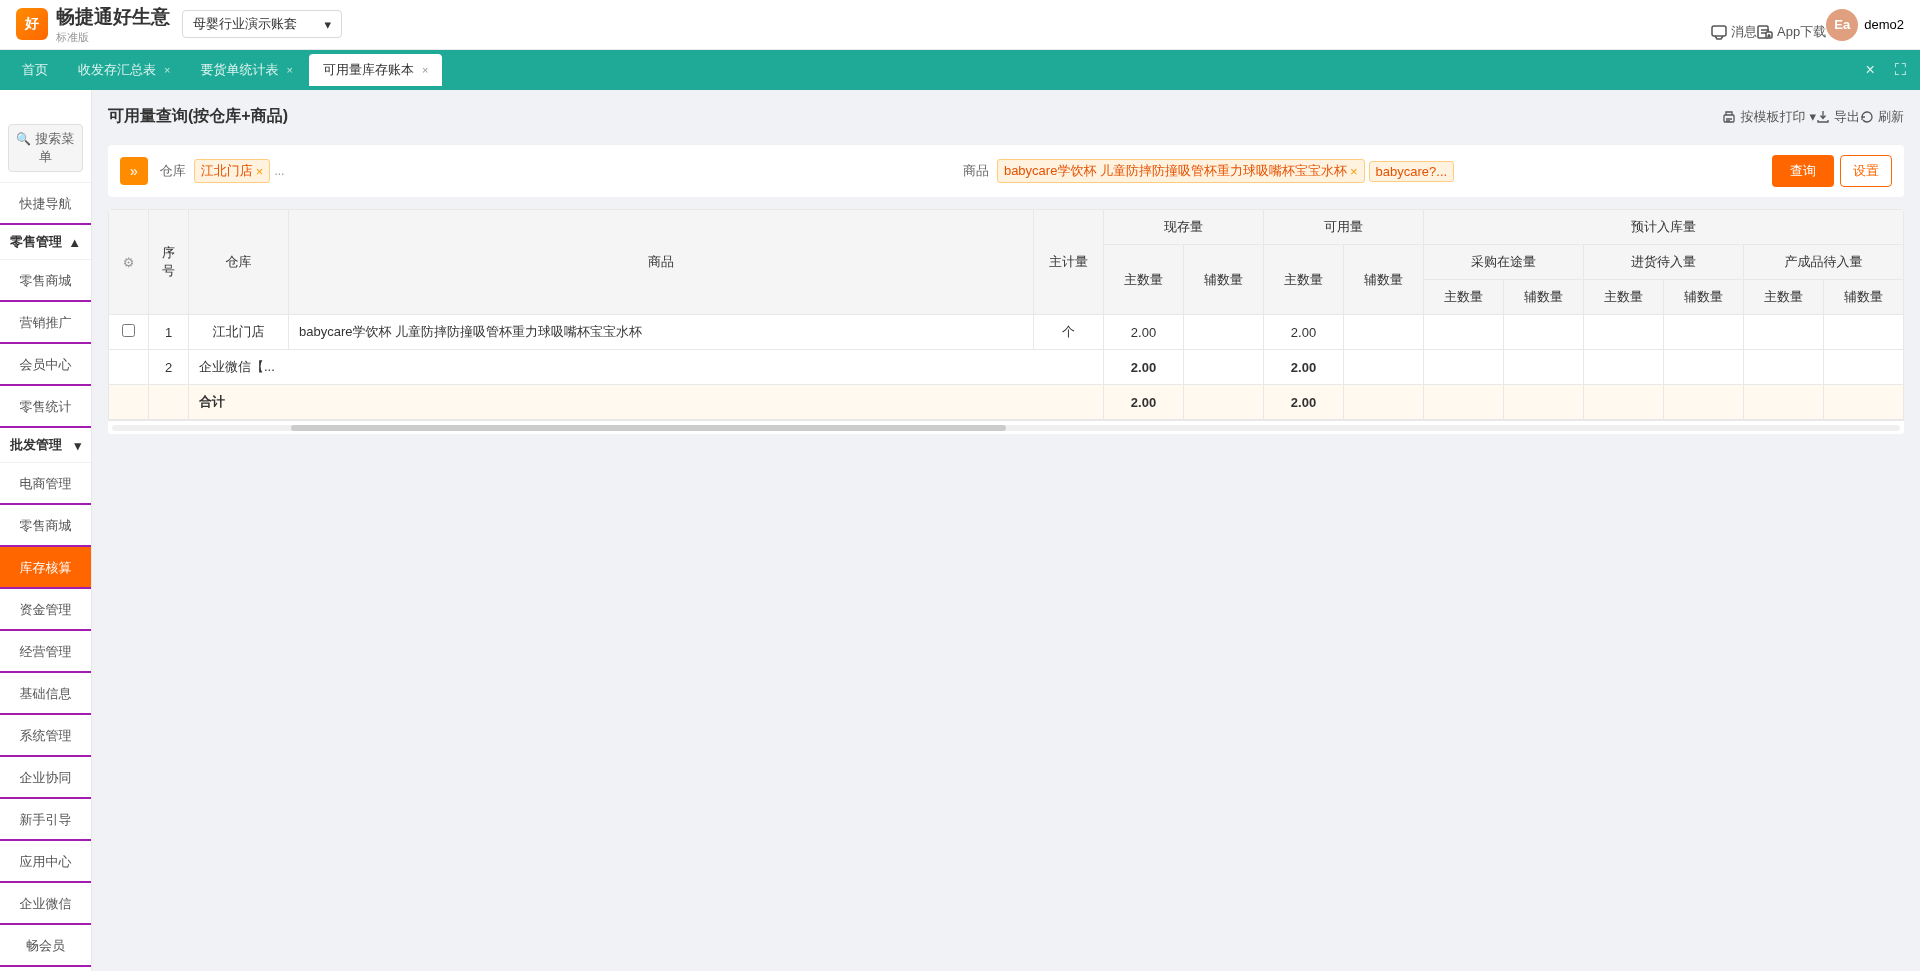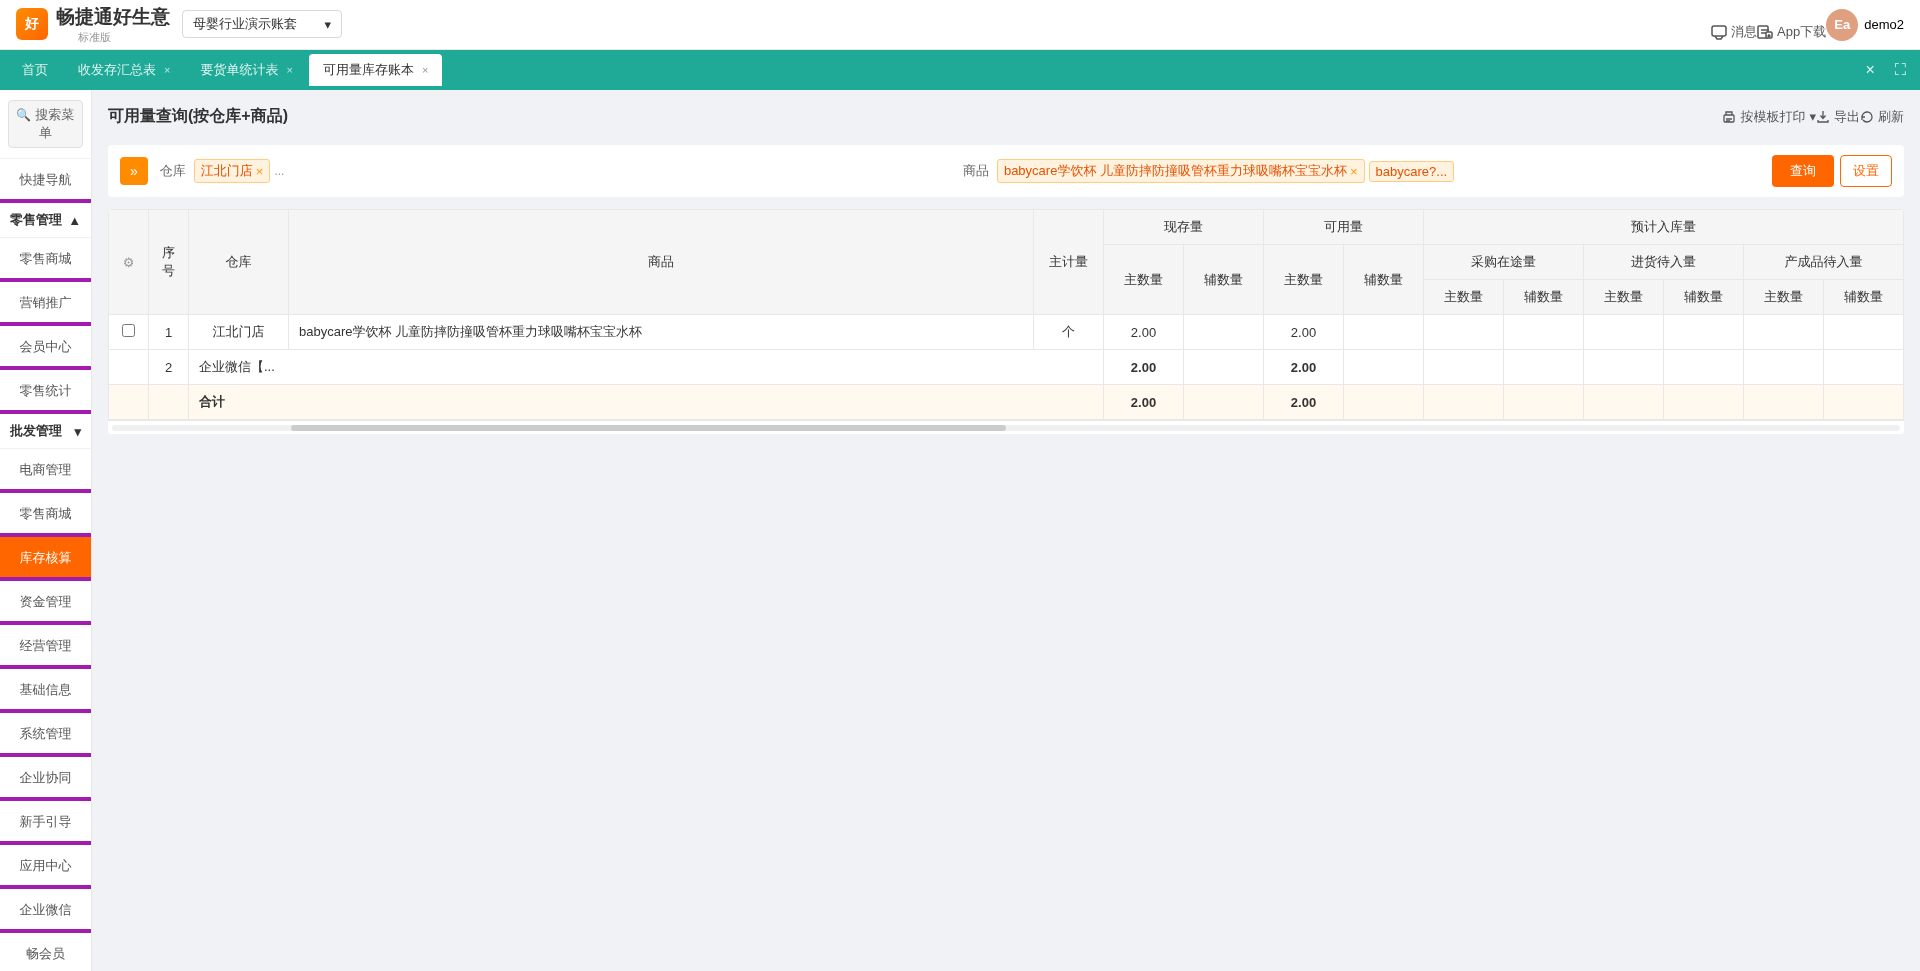--- a/index.html
+++ b/index.html
@@ -37,21 +37,21 @@
       color: white;
       font-size: 14px;
       font-weight: bold;
     }
     .logo-text {
       font-size: 12px;
       color: #666;
       line-height: 1.3;
     }
     .logo-text .main { font-size: 19px; color: #333; font-weight: bold; }
-    .logo-text .sub { color: #999; font-size: 11px; margin-left: 22px; }
+    .logo-text .sub { color: #999; font-size: 11px; }
     .industry-selector {
       display: flex;
       align-items: center;
       border: 1px solid #d9d9d9;
       border-radius: 4px;
       padding: 4px 10px;
       cursor: pointer;
       color: #333;
       min-width: 160px;
       justify-content: space-between;
@@ -145,37 +145,38 @@
       width: 92px;
       background: #fff;
       border-right: 1px solid #e8e8e8;
       display: flex;
       flex-direction: column;
       overflow-y: auto;
     }
     .sidebar-search {
       padding: 10px 8px;
       border-bottom: 1px solid #f0f0f0;
+      margin-top: 24px;
     }
     .sidebar-search-btn {
       width: 100%;
       background: #f5f5f5;
       border: 1px solid #e0e0e0;
       border-radius: 4px;
       padding: 5px;
       text-align: center;
       cursor: pointer;
       color: #666;
       font-size: 12px;
     }
     .sidebar-nav-item {
       padding: 10px 6px;
       text-align: center;
       cursor: pointer;
-      border-bottom: 4px solid #a21caf;
+      border-bottom: 2px solid #a21caf;
       color: #555;
       font-size: 12px;
     }
     .sidebar-nav-item.active { background: #ff6600; color: #fff; }
     .sidebar-nav-item .nav-label { margin-top: 2px; }
     .sidebar-section {
       display: flex;
       align-items: center;
       justify-content: space-between;
       padding: 8px 10px;

